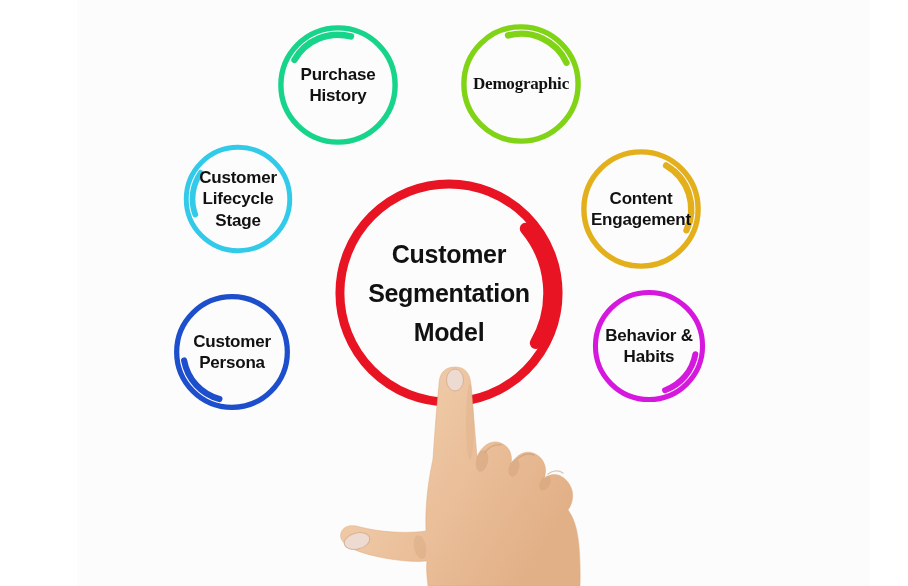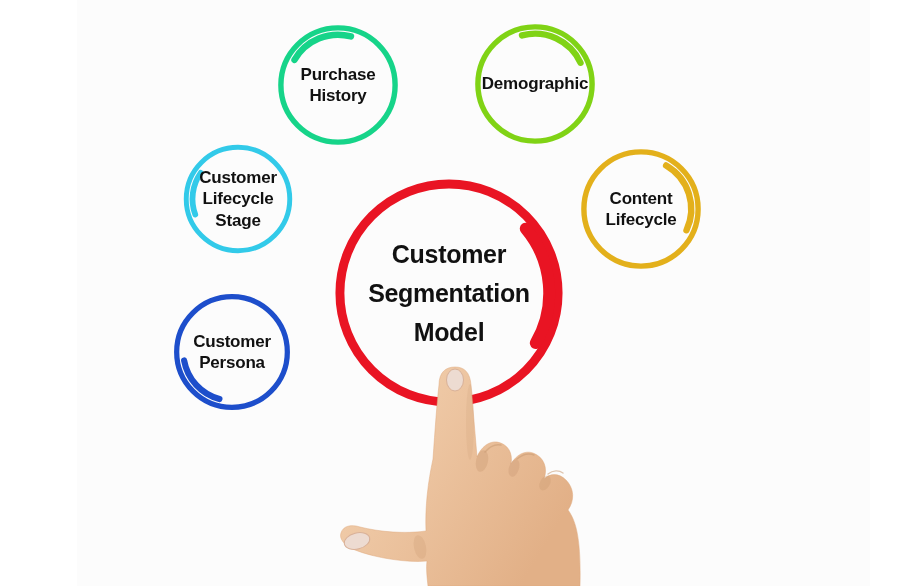--- a/index.html
+++ b/index.html
@@ -27,21 +27,21 @@
     line-height:21.5px;
     letter-spacing:-0.2px;
   }
   .node.center .label{
     font-size:25px;
     line-height:39px;
     letter-spacing:-0.3px;
   }
   
   .n-purchase   {left:274px; top:21px;  width:128px; height:128px;}
-  .n-demographic{left:471px; top:20px;  width:128px; height:128px;}
+  .n-demographic{left:457px; top:20px;  width:128px; height:128px;font-family:Liberation Serif, serif;}
   .n-lifecycle  {left:180px; top:141px; width:116px; height:116px;}
   .n-content    {left:577px; top:145px; width:128px; height:128px;}
   .n-persona    {left:170px; top:290px; width:124px; height:124px;}
   .n-behavior   {left:589px; top:286px; width:120px; height:120px;}
   .n-center     {left:330px; top:174px; width:238px; height:238px;}
   .hand-wrap{
     position:absolute;left:320px;top:360px;width:280px;height:226px;
   }
   .hand-wrap svg{display:block;}
 </style>
@@ -97,34 +97,44 @@
   </div>
 
   <div class="node n-content">
     <svg class="ring" viewBox="0 0 130 130">
       <g fill="none" stroke-linecap="round" stroke="#e3b01b">
         <circle cx="65" cy="65" r="58" stroke-width="5.5"></circle>
         <path d="M90.5 20.8 A51 51 0 0 1 111.2 86.6" stroke-width="6.5"></path>
       </g>
     </svg>
     <div class="label">Content
-Lifecycle</div>
+Engagement</div>
   </div>
 
   <div class="node n-persona">
     <svg class="ring" viewBox="0 0 130 130">
       <g fill="none" stroke-linecap="round" stroke="#1d4ecb">
         <circle cx="65" cy="65" r="58" stroke-width="5.5"></circle>
         <path d="M51.8 114.3 A51 51 0 0 1 14.8 73.9" stroke-width="6.5"></path>
       </g>
     </svg>
     <div class="label">Customer
 Persona</div>
   </div>
 
+  <div class="node n-behavior">
+    <svg class="ring" viewBox="0 0 130 130">
+      <g fill="none" stroke-linecap="round" stroke="#d617de">
+        <circle cx="65" cy="65" r="58" stroke-width="5.5"></circle>
+        <path d="M115.2 73.9 A51 51 0 0 1 82.4 112.9" stroke-width="6.5"></path>
+      </g>
+    </svg>
+    <div class="label">Behavior &amp;
+Habits</div>
+  </div>
 
   <div class="hand-wrap">
     <svg viewBox="0 0 280 226" width="280" height="226">
       <defs>
         <linearGradient id="skinGrad" x1="0" y1="0" x2="1" y2="0.55">
           <stop offset="0" stop-color="#f5d5b5"></stop>
           <stop offset="1" stop-color="#e2b087"></stop>
         </linearGradient>
       </defs>
 

